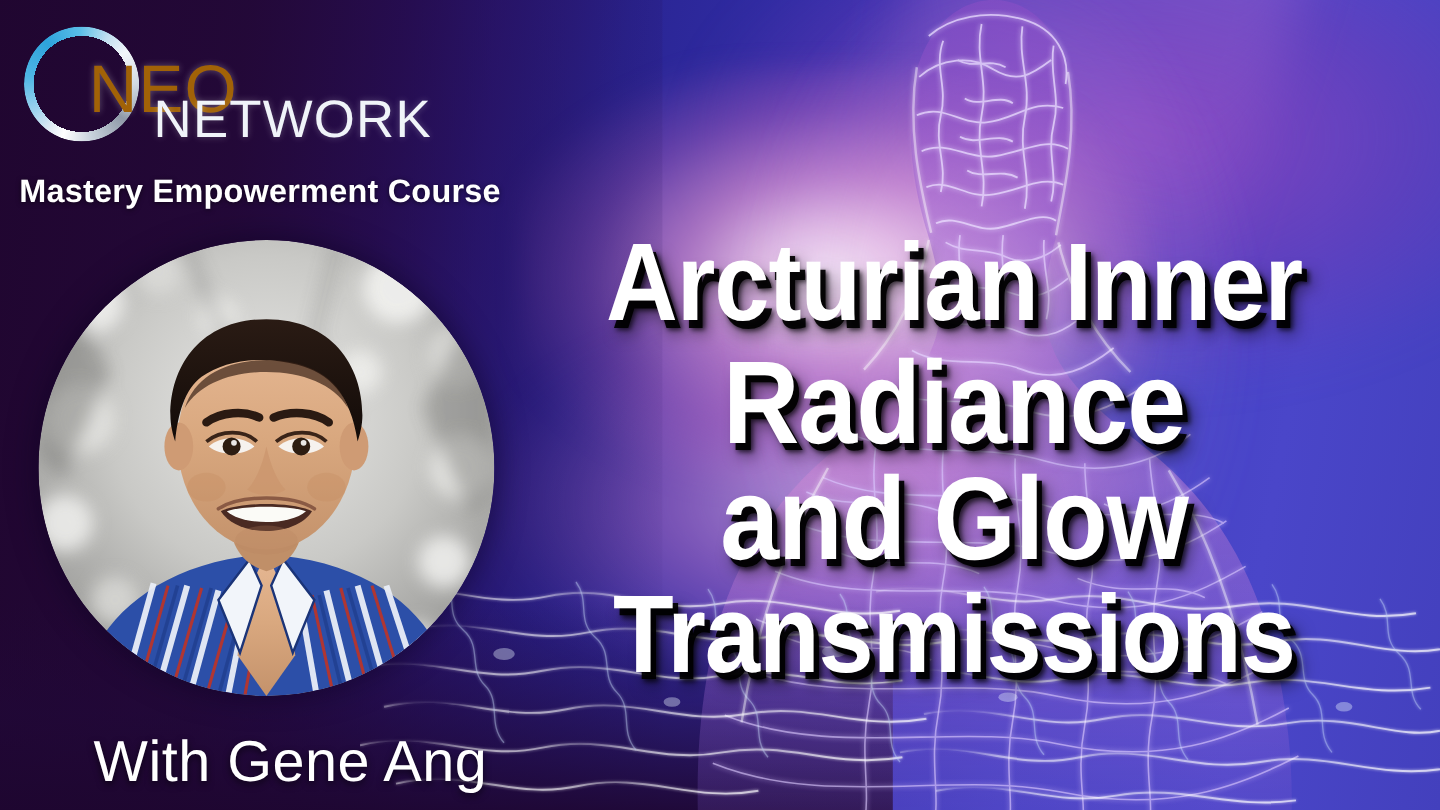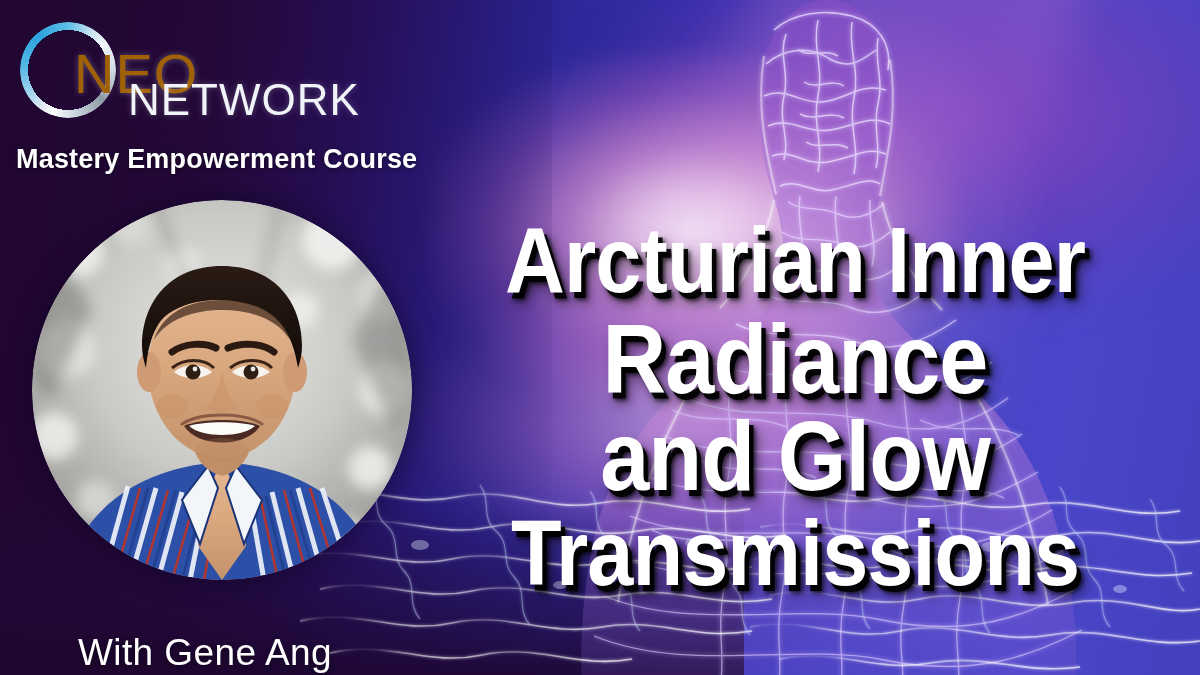--- a/index.html
+++ b/index.html
@@ -169,35 +169,33 @@
     width:380px; height:380px;
     border-radius:50%;
     overflow:hidden;
     box-shadow:0 0 26px rgba(10,0,30,.55);
   }
   .portrait svg { width:100%; height:100%; display:block; }
 
   .presenter {
     position:absolute;
     left:78px; top:608px;
-    font-size:37px;
+    font-size:48px;
     font-weight:400;
     color:#ffffff;
     letter-spacing:.4px;
     text-shadow:0 2px 6px rgba(0,0,0,.6);
-    margin-top:24px;
   }
 
   
   .title-block {
     position:absolute;
     left:398px; top:186px;
     width:794px;
     text-align:center;
-    margin-top:24px;
   }
   .title-line {
     display:block;
     font-family:"Liberation Sans Narrow","Liberation Sans", sans-serif;
     font-weight:700;
     color:#ffffff;
     font-size:96px;
     line-height:96px;
     letter-spacing:-1px;
     transform:scaleX(.90);

